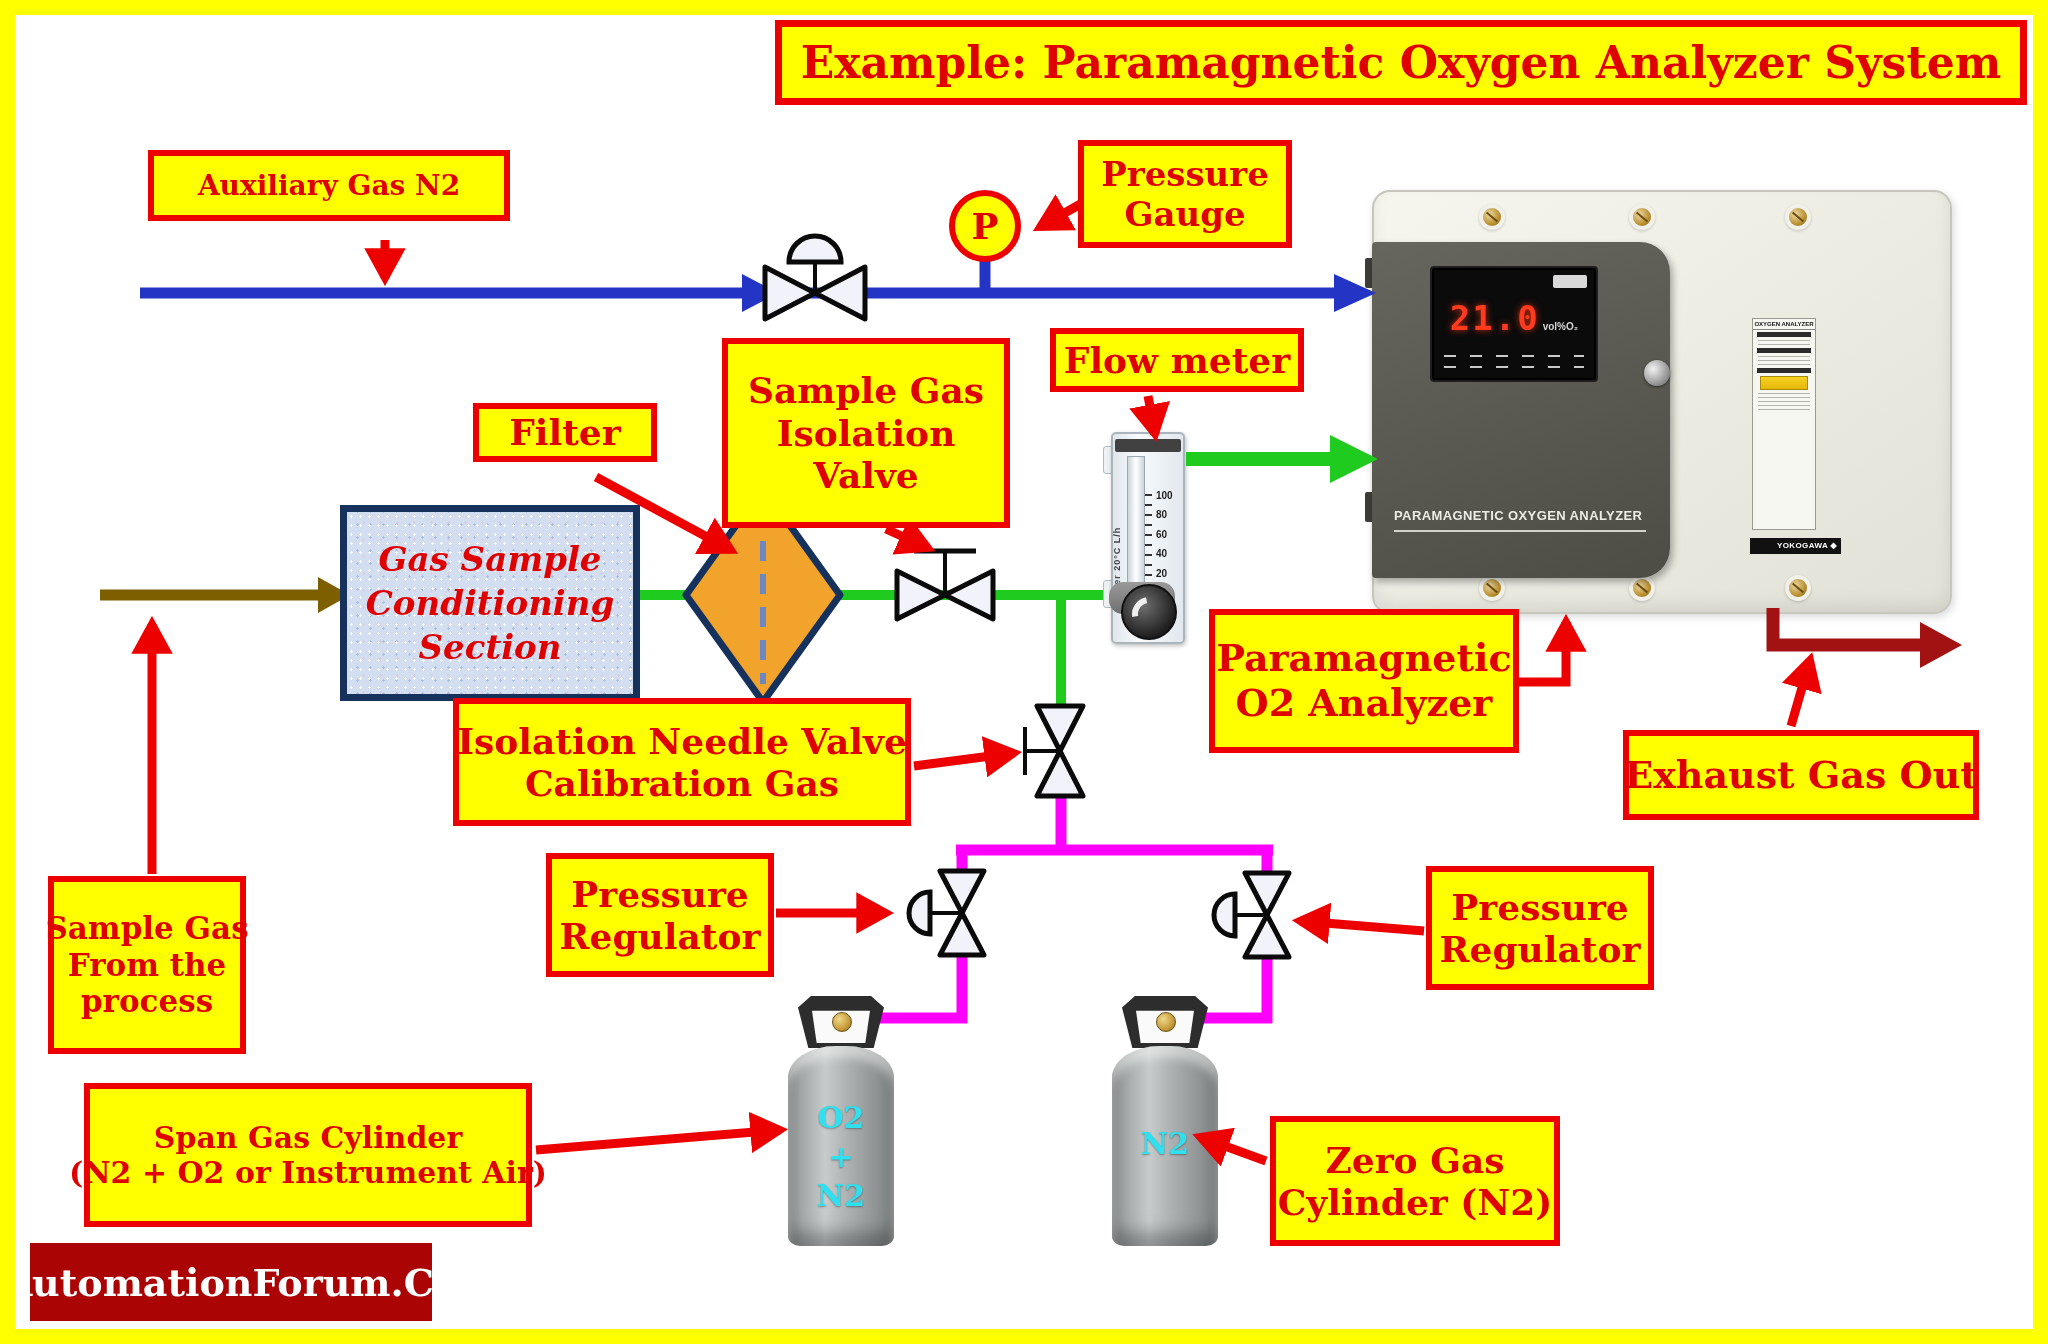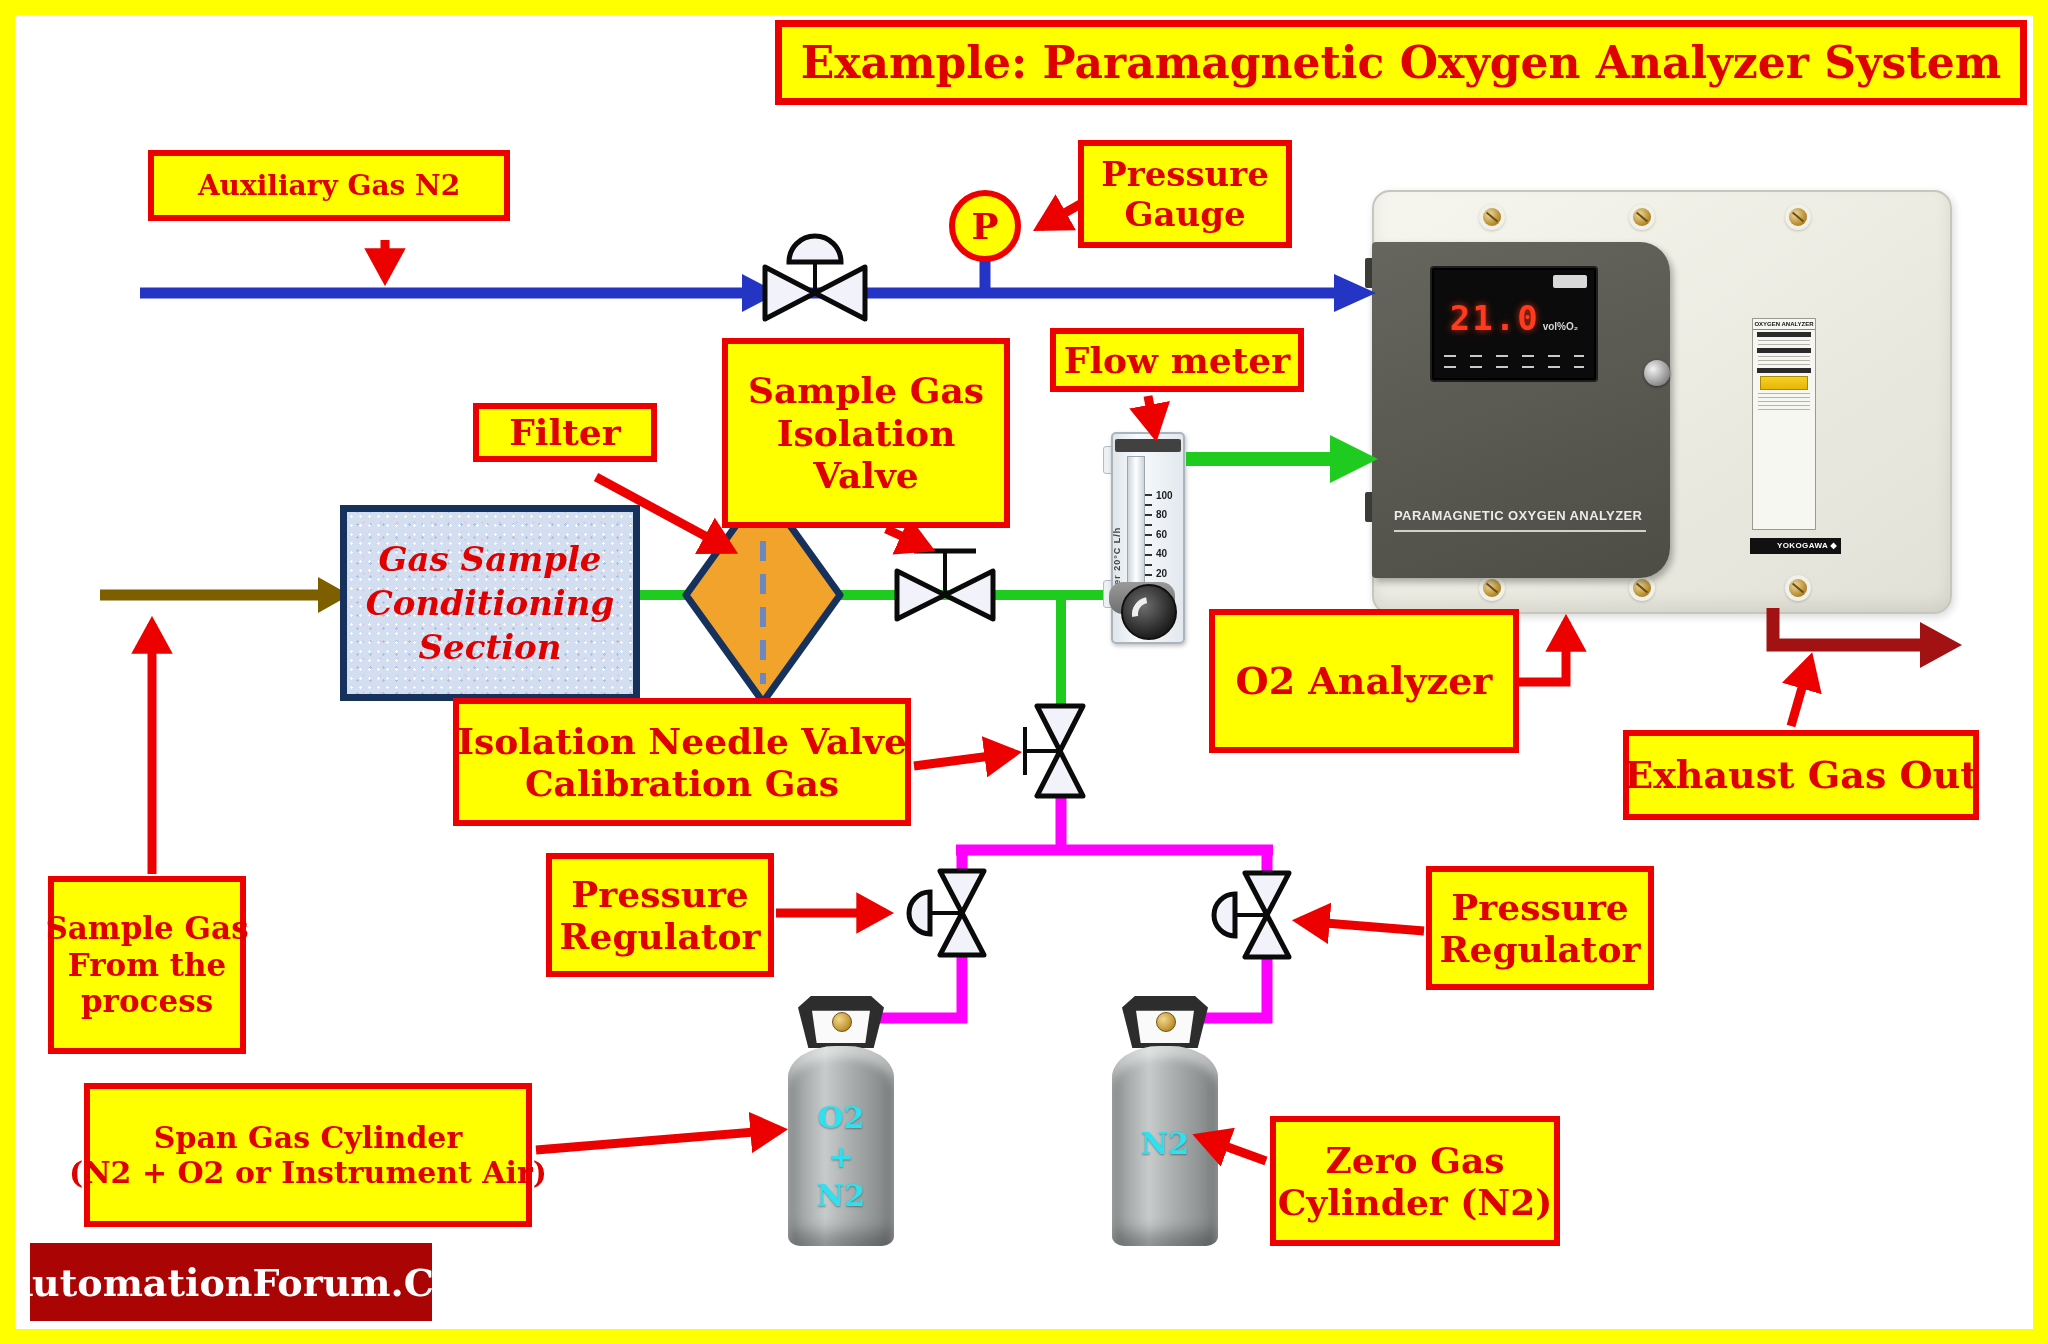--- a/index.html
+++ b/index.html
@@ -343,20 +343,21 @@
     <span class="ln">Span Gas Cylinder</span>
     <span class="ln">(N2 + O2 or Instrument Air)</span>
   </div>
 
   <div class="label-box" style="left:1270px;top:1116px;width:290px;height:130px;font-size:36px;">
     <span class="ln">Zero Gas</span>
     <span class="ln">Cylinder (N2)</span>
   </div>
 
   <div class="label-box" style="left:1209px;top:609px;width:310px;height:144px;font-size:38px;">
+    <span class="ln">Paramagnetic</span>
     <span class="ln">O2 Analyzer</span>
   </div>
 
   <div class="label-box" style="left:1623px;top:730px;width:356px;height:90px;font-size:38px;">
     <span class="ln">Exhaust Gas Out</span>
   </div>
 
   <div class="p-tag" style="left:967px;top:204px;width:36px;height:44px;font-size:36px;line-height:44px;">P</div>
 
   <div class="banner" style="left:30px;top:1243px;width:402px;height:78px;font-size:38px;text-align:right;">

